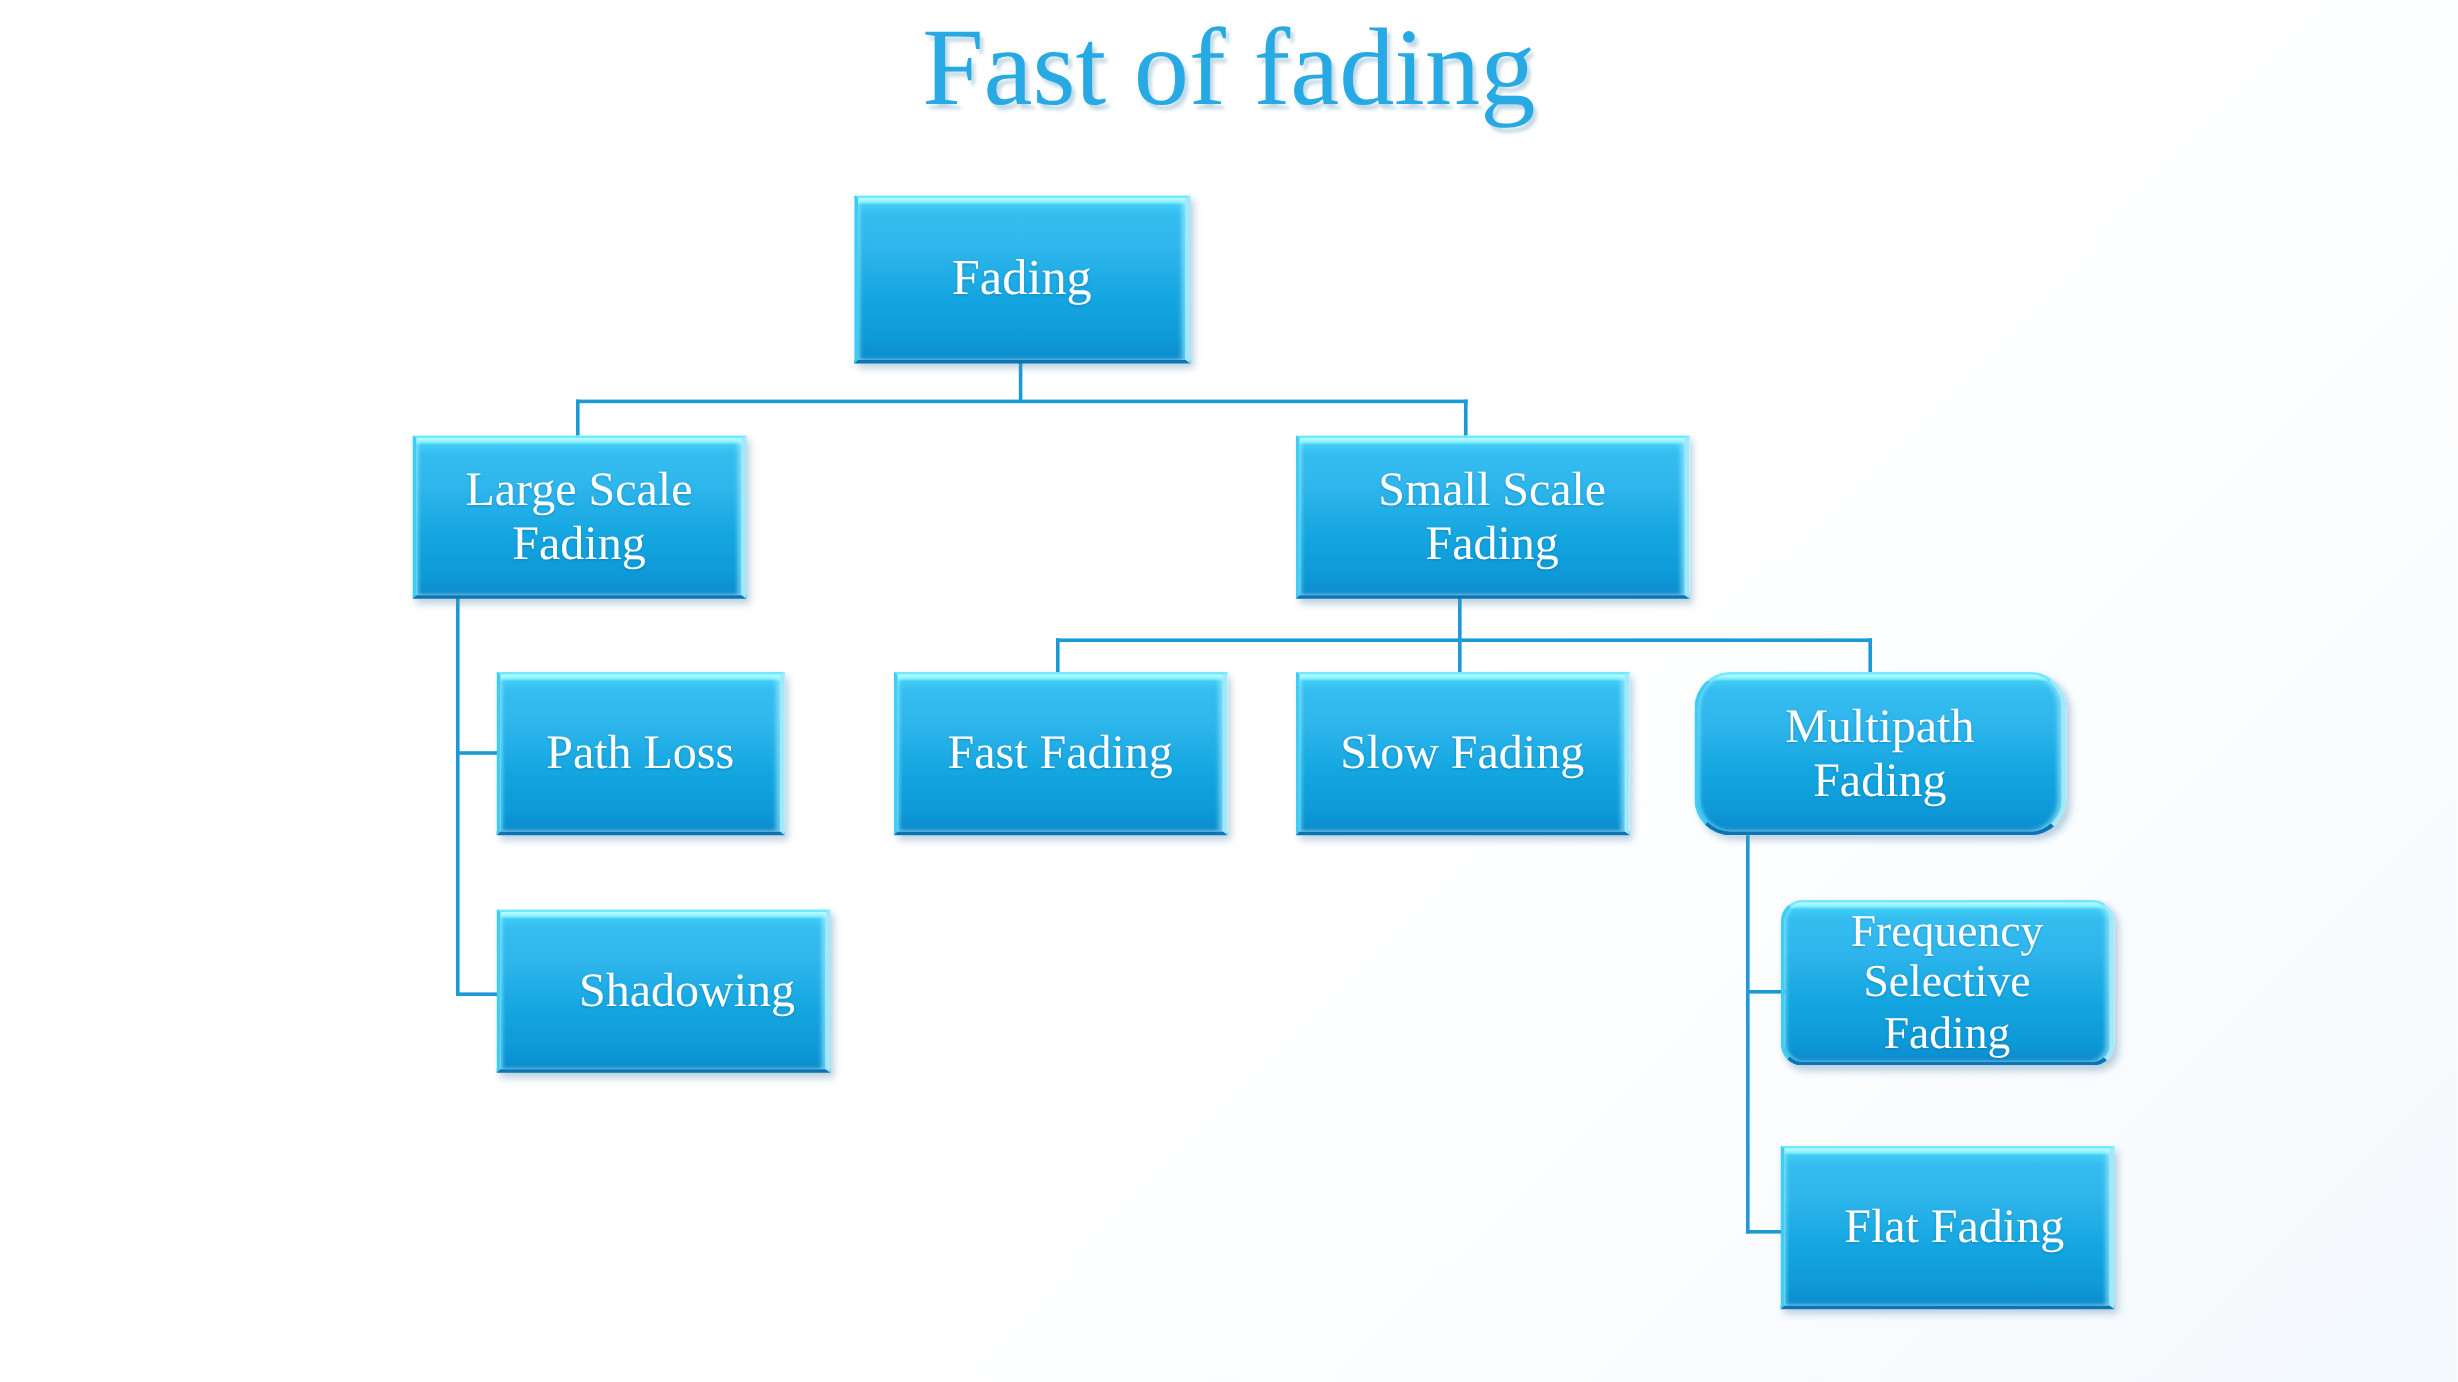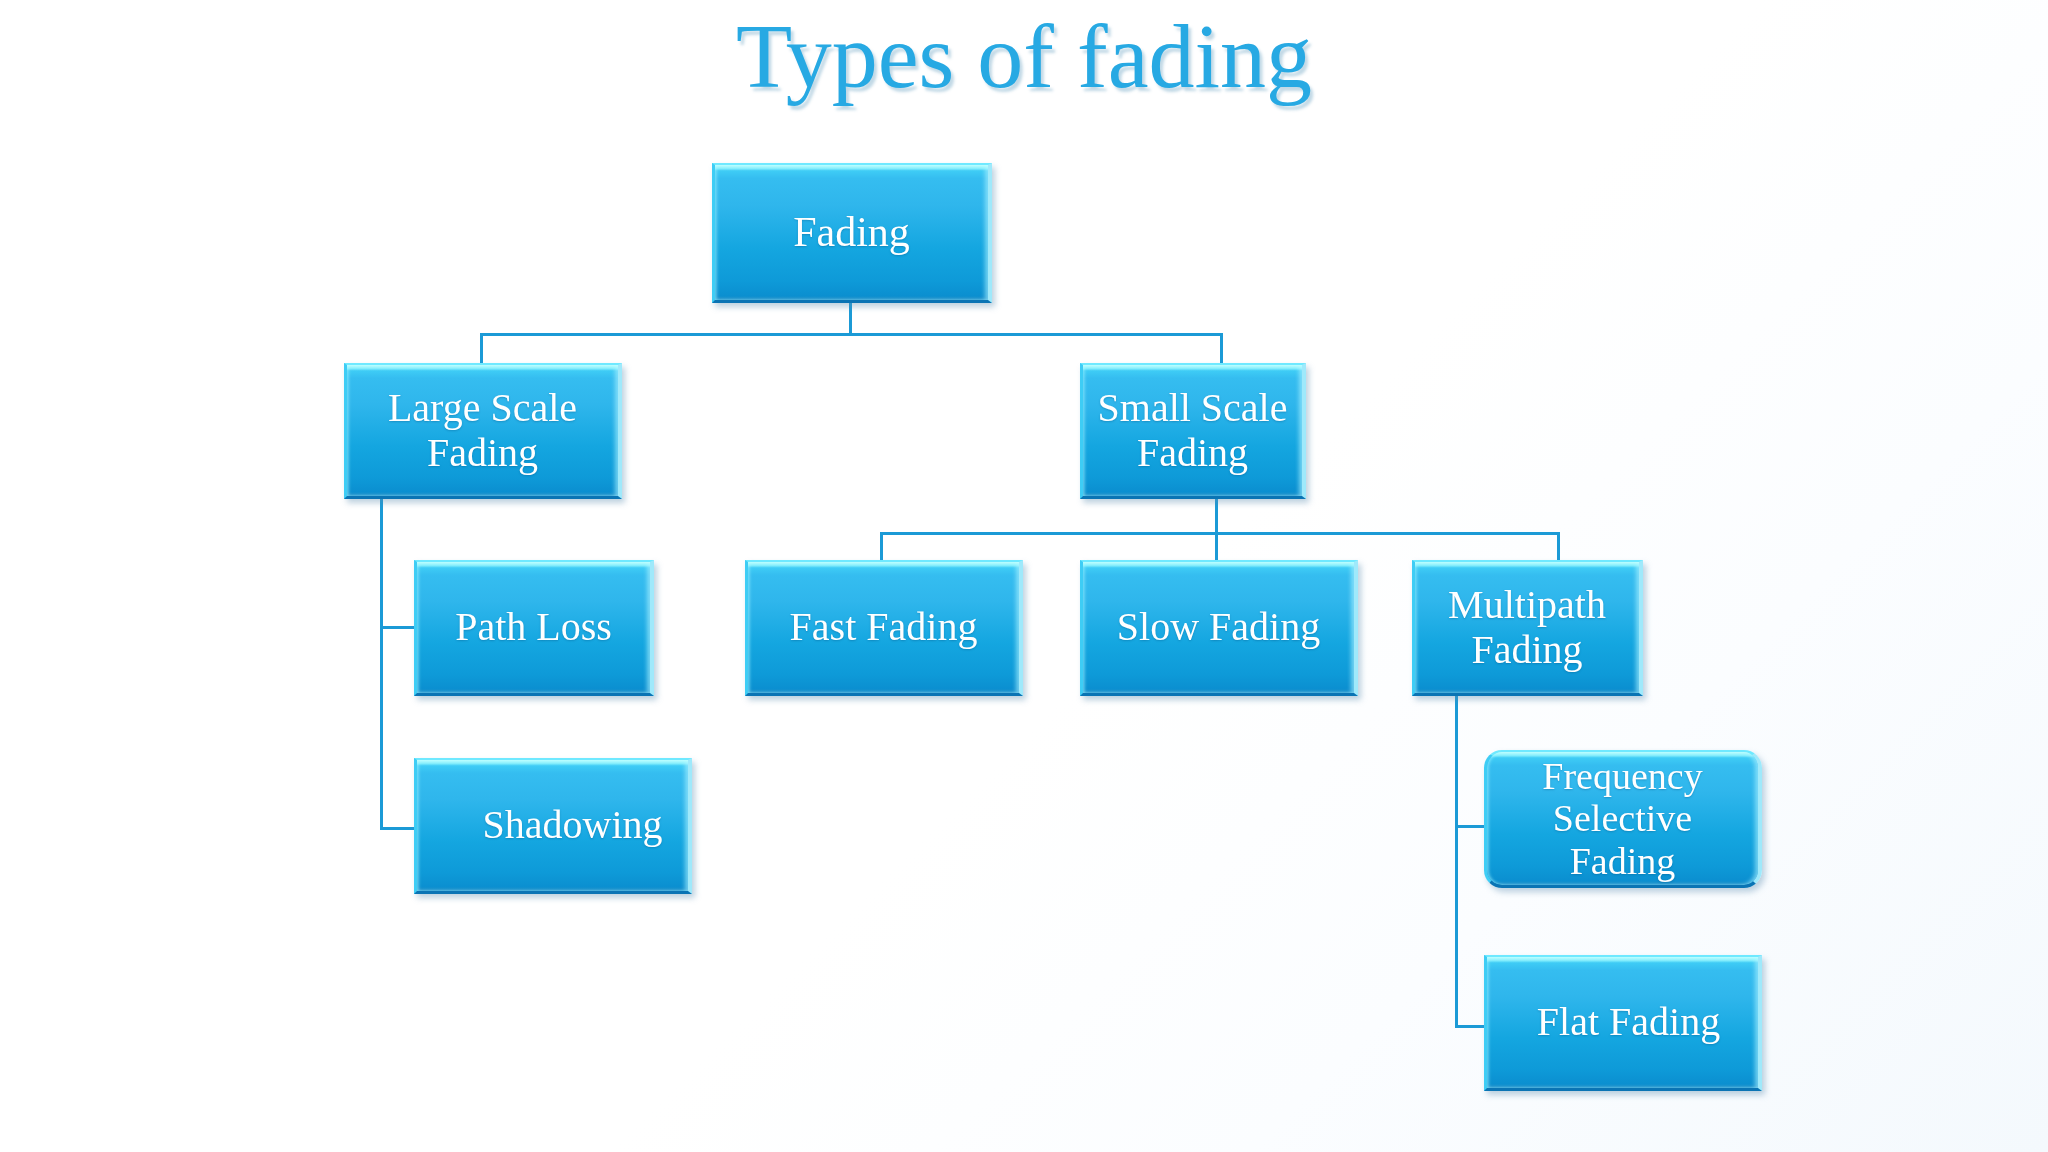--- a/index.html
+++ b/index.html
@@ -97,21 +97,21 @@
   
   .fs-lg  { font-size: 42px; }
   .fs-md  { font-size: 40px; }
   .fs-sm  { font-size: 38px; border-radius: 18px; }
 </style>
 </head>
 <body>
 
 <div id="canvas">
 
-  <div id="title">Types of fading</div>
+  <div id="title">Fast of fading</div>
 
   <div class="line v" style="left:849px;  top:302px; height:33px;"></div>
   <div class="line h" style="left:480px;  top:333px; width:743px;"></div>
   <div class="line v" style="left:480px;  top:333px; height:30px;"></div>
   <div class="line v" style="left:1220px; top:333px; height:30px;"></div>
 
   <div class="line v" style="left:380px;  top:498px; height:332px;"></div>
   <div class="line h" style="left:380px;  top:626px; width:36px;"></div>
   <div class="line h" style="left:380px;  top:827px; width:36px;"></div>
 
@@ -127,42 +127,42 @@
 
   <div class="node fs-lg" style="left:712px; top:163px; width:280px; height:140px;">
     <span class="lbl">Fading</span>
   </div>
 
   <div class="node fs-md" style="left:344px; top:363px; width:278px; height:136px; flex-direction:column;text-align:center;">
     <span class="lbl">Large Scale</span>
     <span class="lbl">Fading</span>
   </div>
 
-  <div class="node fs-md" style="left:1080px; top:363px; width:226px; height:136px; flex-direction:column;">
+  <div class="node fs-md" style="left:1080px; top:363px; width:328px; height:136px; flex-direction:column;">
     <span class="lbl">Small Scale</span>
     <span class="lbl">Fading</span>
   </div>
 
   <div class="node fs-md" style="left:414px; top:560px; width:240px; height:136px;justify-content:flex-end;">
     <span class="lbl">Path Loss</span>
   </div>
 
   <div class="node fs-md" style="left:414px; top:758px; width:278px; height:136px;padding-left:40px;">
     <span class="lbl">Shadowing</span>
   </div>
 
   <div class="node fs-md" style="left:745px; top:560px; width:278px; height:136px;">
     <span class="lbl">Fast Fading</span>
   </div>
 
   <div class="node fs-md" style="left:1080px; top:560px; width:278px; height:136px;align-items:center;">
     <span class="lbl">Slow Fading</span>
   </div>
 
-  <div class="node fs-md" style="left:1412px; top:560px; width:231px; height:136px; flex-direction:column;">
+  <div class="node fs-md" style="left:1412px; top:560px; width:310px; height:136px; flex-direction:column;border-radius:30px;">
     <span class="lbl">Multipath</span>
     <span class="lbl">Fading</span>
   </div>
 
   <div class="node fs-sm" style="left:1484px; top:750px; width:278px; height:138px; flex-direction:column;">
     <span class="lbl">Frequency</span>
     <span class="lbl">Selective</span>
     <span class="lbl">Fading</span>
   </div>
 

